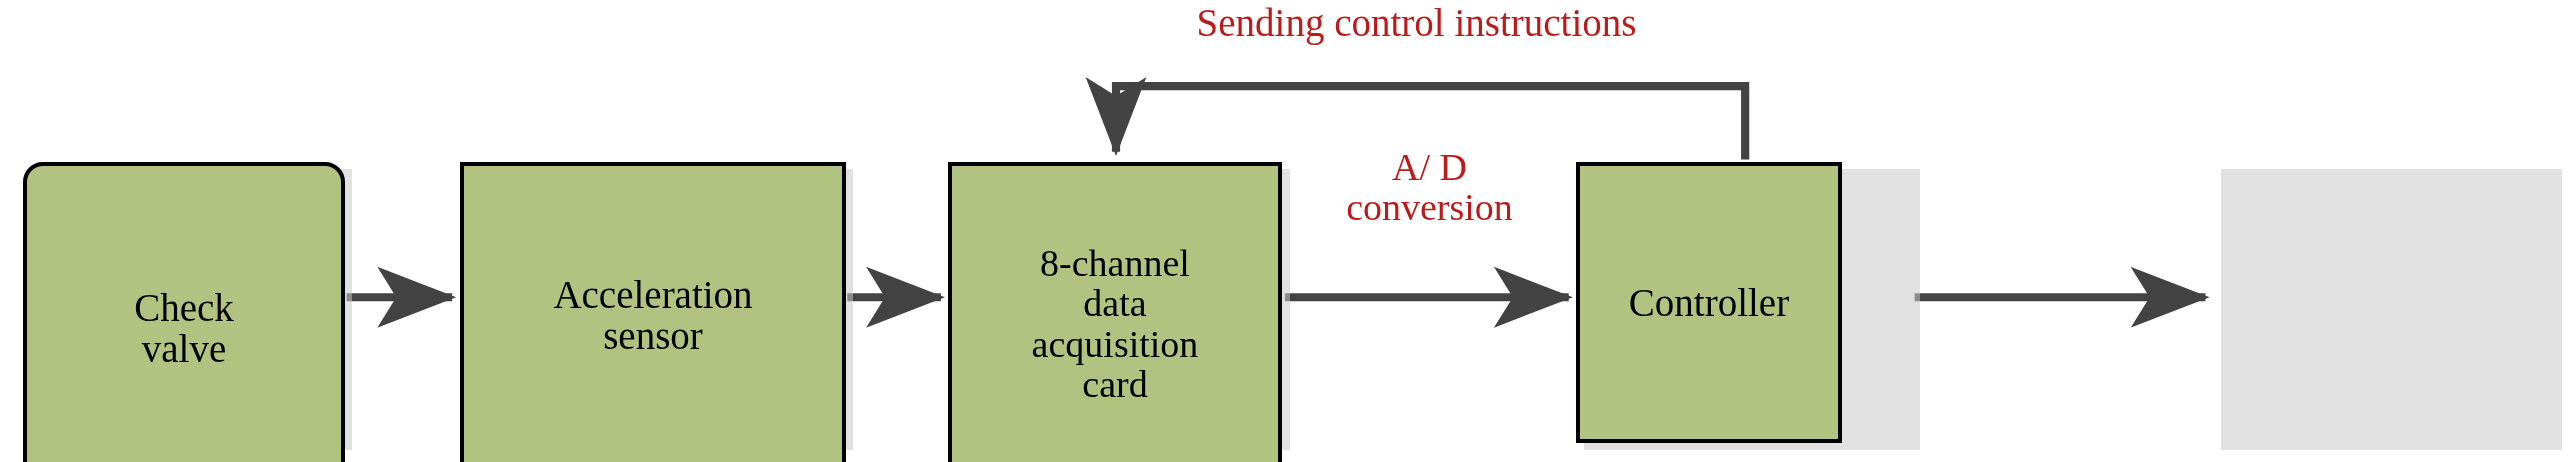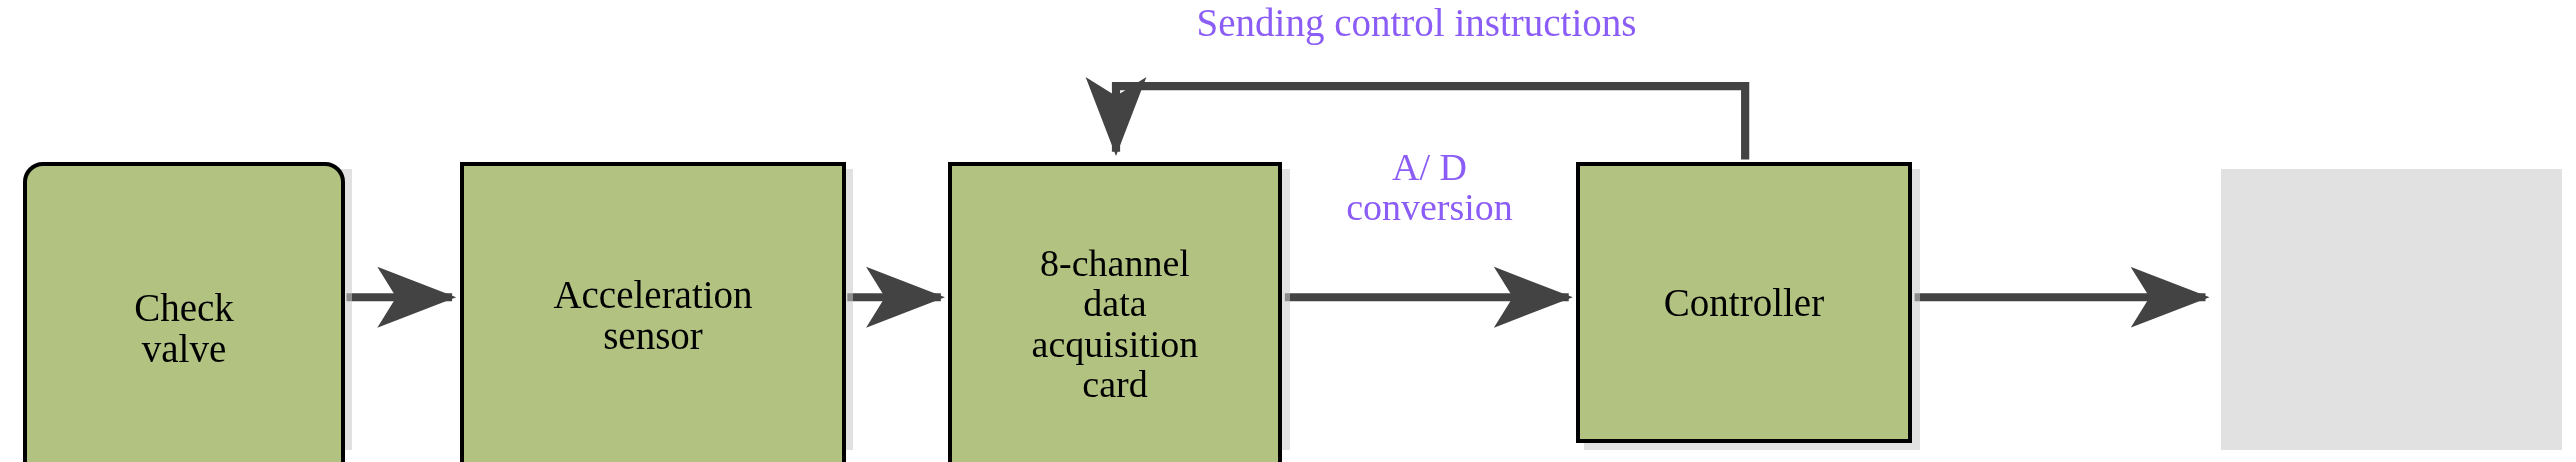--- a/index.html
+++ b/index.html
@@ -22,31 +22,31 @@
   }
   .node .label{display:block;width:100%;padding:0 3.8px;}
   .node-shadow{
     position:absolute;
     background:#c9c9c9;
     opacity:.55;
     z-index:1;
   }
   .edge-label{
     position:absolute;
-    color:#8b5cf6;
+    color:#b91c1c;
     text-align:center;
     line-height:1.05;
     white-space:pre-line;
     z-index:4;
   }
   
   #node-check-valve      {left:23px;  top:162px; width:322px; height:332px; font-size:39px;border-radius:20px;}
   #node-acceleration     {left:460px; top:162px; width:386px; height:306px; font-size:39px;}
   #node-daq              {left:948px;top:162px; width:334px; height:323px; font-size:38px;}
-  #node-controller       {left:1576px;top:162px; width:336px; height:281px; font-size:39px;}
+  #node-controller       {left:1576px;top:162px; width:266px; height:281px; font-size:39px;}
   #node-computer         {left:2213px;top:162px; width:341px; height:281px; font-size:39px;}
 
   #shadow-check-valve    {left:30px;  top:169px; width:322px; height:281px;}
   #shadow-acceleration   {left:467px; top:169px; width:386px; height:281px;}
   #shadow-daq            {left:956px;top:169px; width:334px; height:281px;}
   #shadow-controller     {left:1584px;top:169px; width:336px; height:281px;}
   #shadow-computer       {left:2221px;top:169px; width:341px; height:281px;}
 
   #label-sending-control {left:1050px; top:2.5px;   width:733px; font-size:39px;}
   #label-ad-conversion   {left:1303px; top:148px; width:253px;  font-size:38px;}

